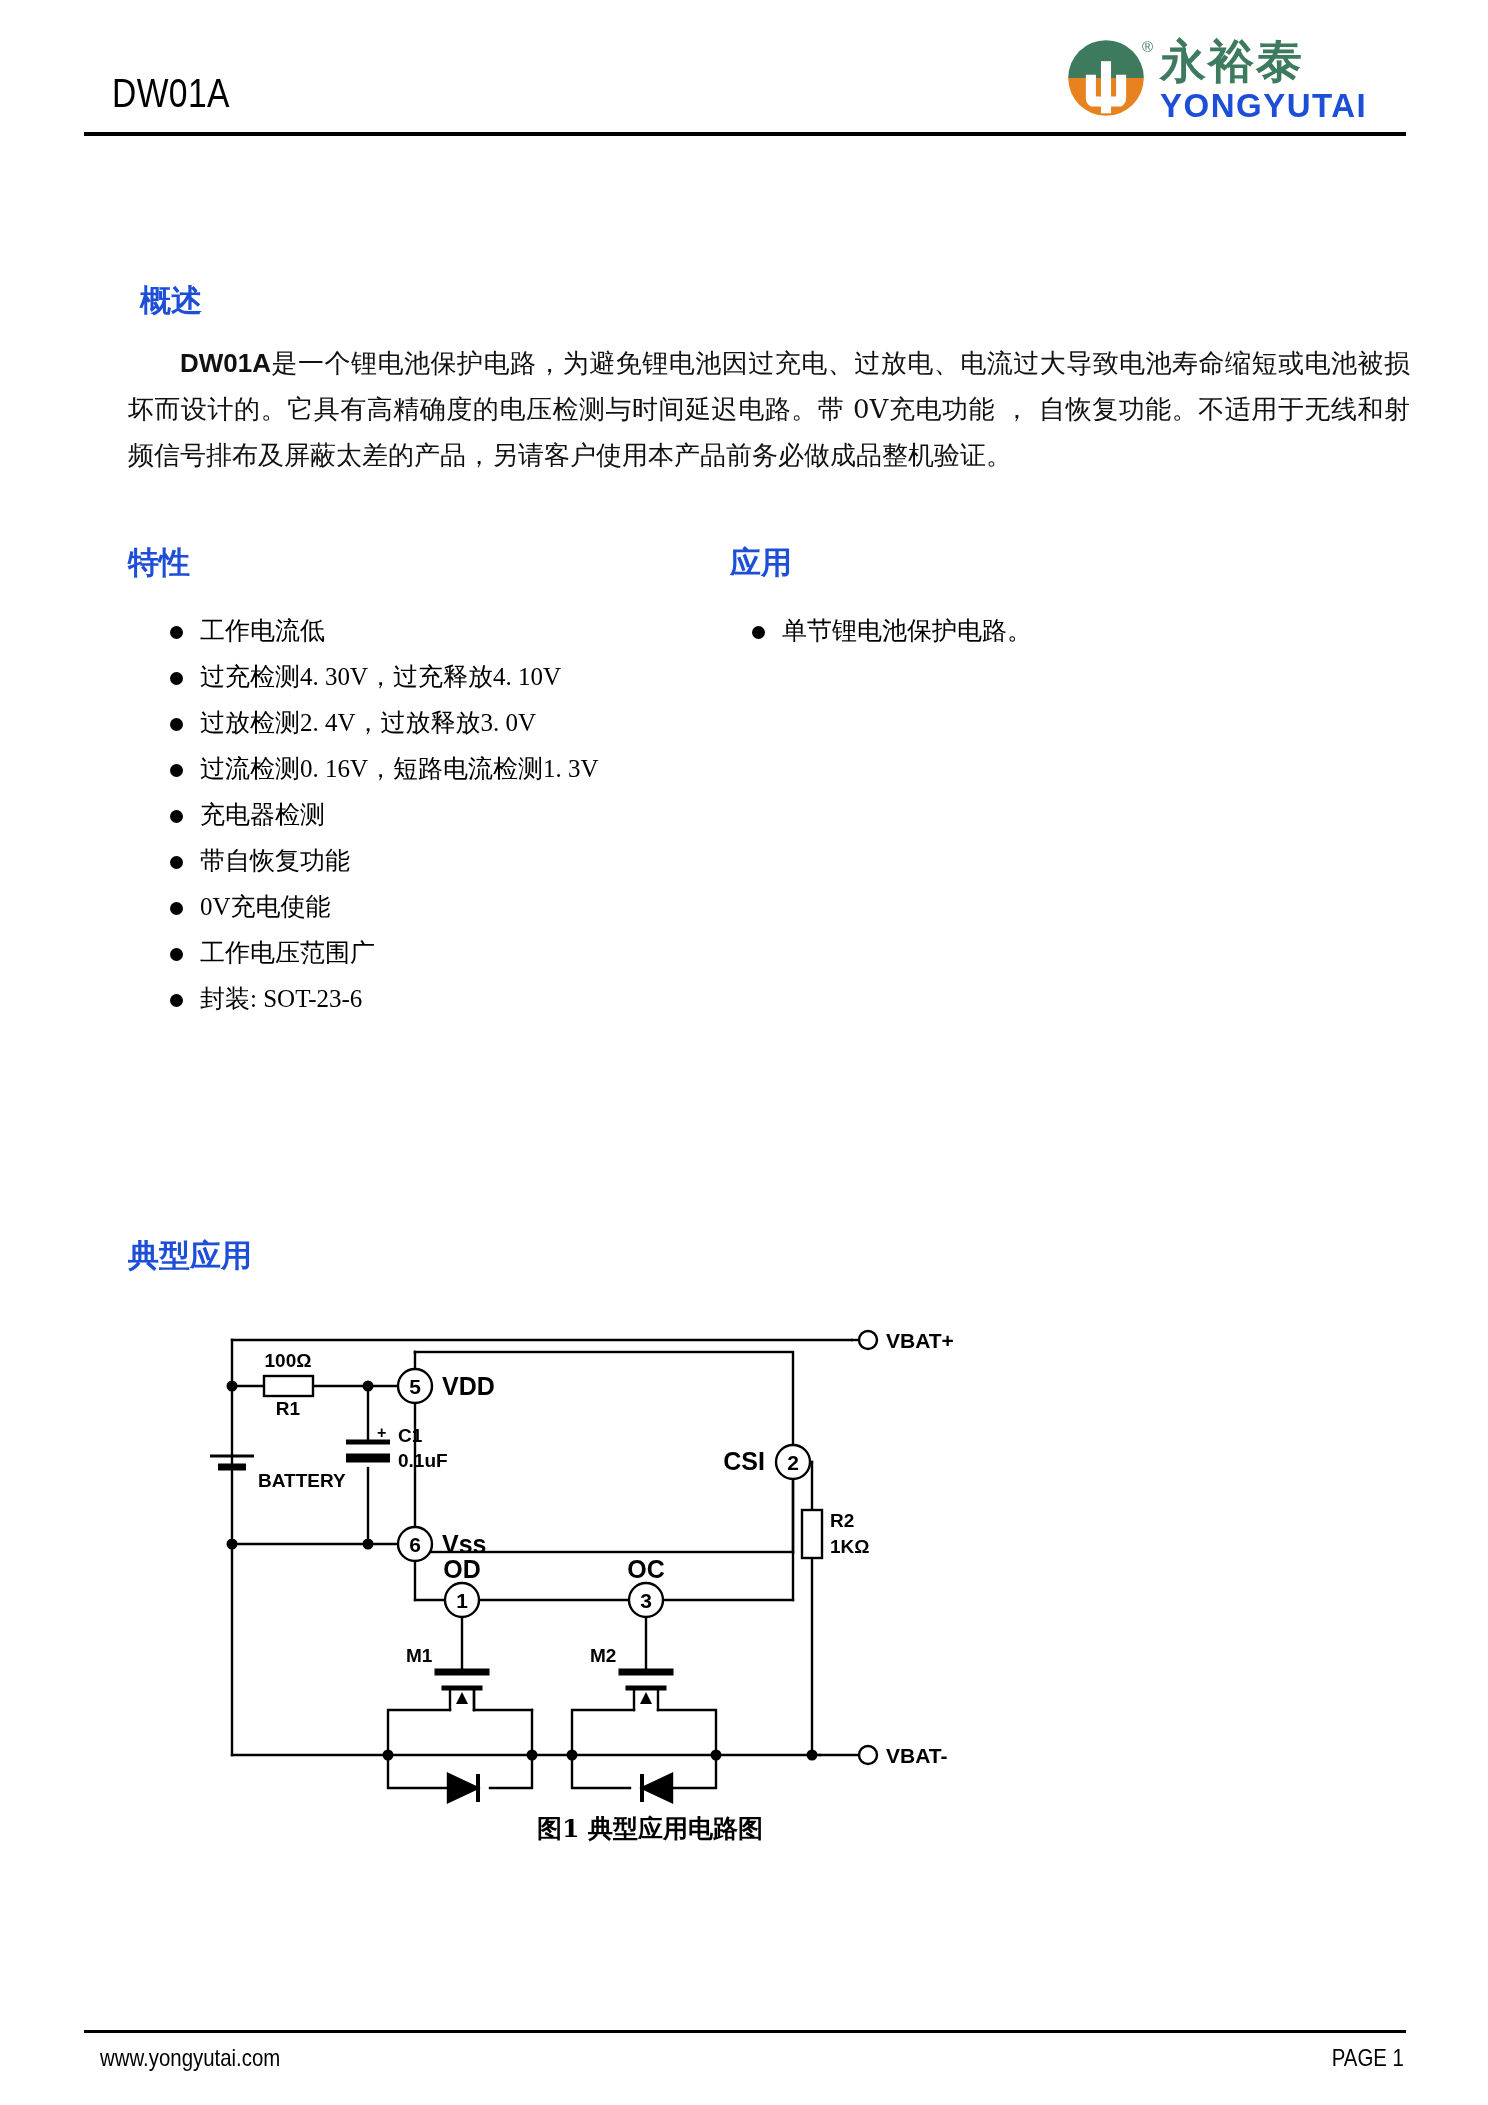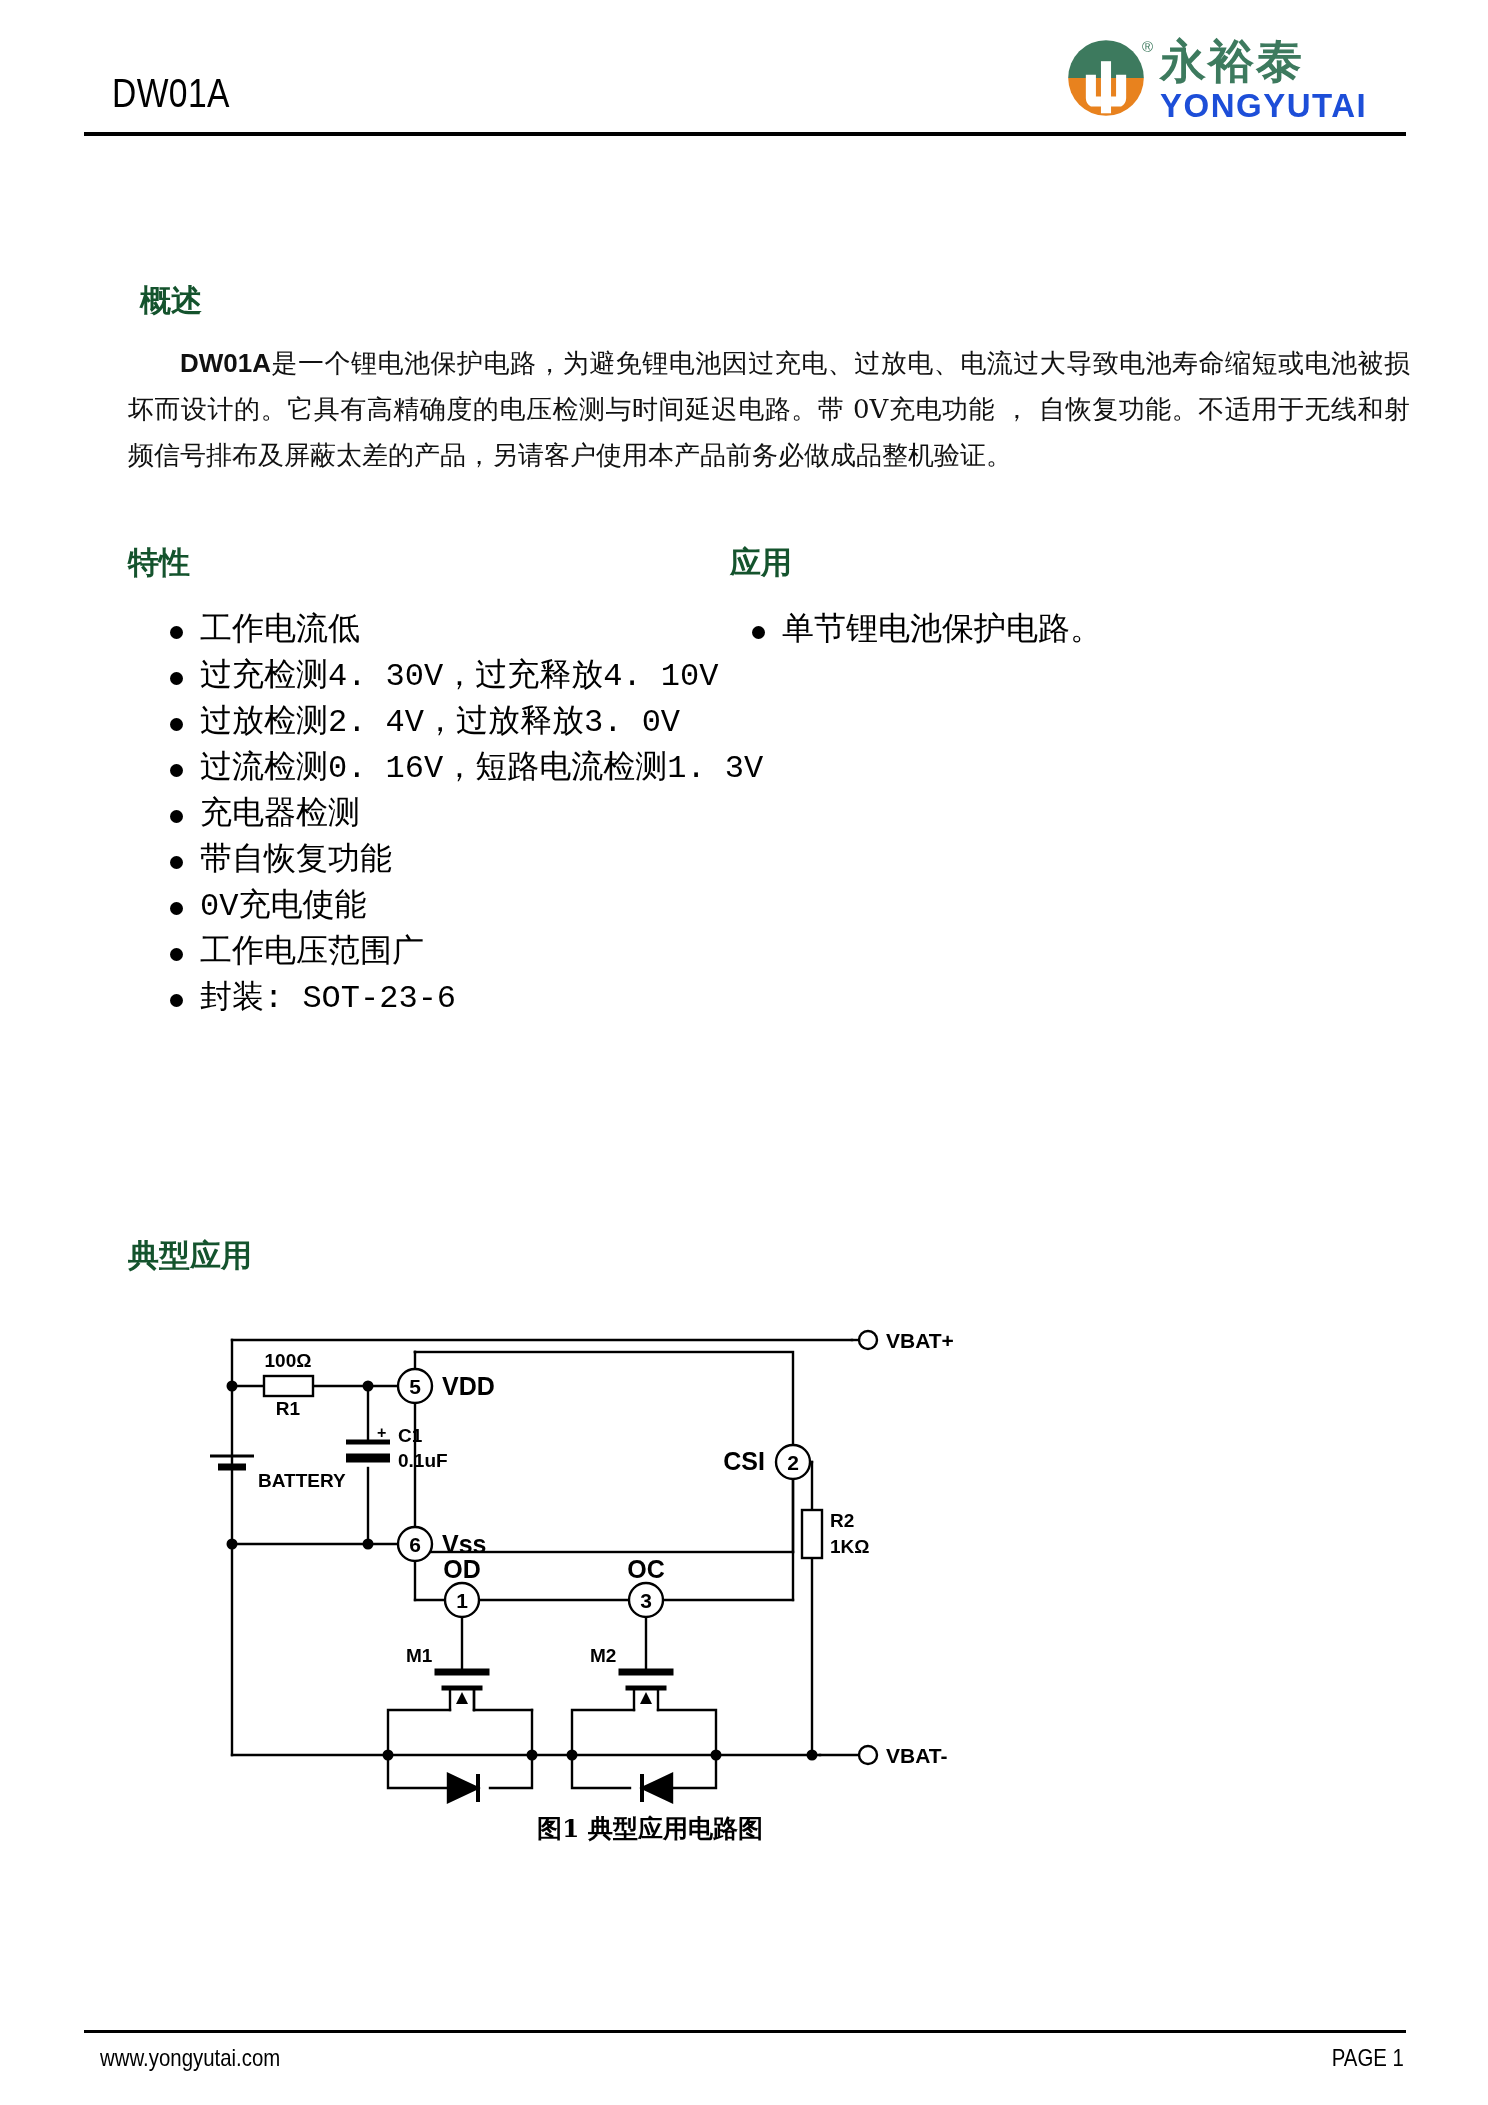--- a/index.html
+++ b/index.html
@@ -92,21 +92,21 @@
     top: 8px;
     font-size: 15px;
     color: #3d7a5e;
   }
 
   
   .sec-heading {
     position: absolute;
     font-size: 31px;
     font-weight: bold;
-    color: #14532d;
+    color: #1d4ed8;
     white-space: nowrap;
     font-family: "DejaVu Serif", "Liberation Serif", serif;
   }
   .overview-heading { left: 140px; top: 280px; }
   .features-heading { left: 128px; top: 542px; font-family: "Liberation Sans","DejaVu Sans",sans-serif;}
   .apps-heading     { left: 730px; top: 542px; font-family: "Liberation Sans","DejaVu Sans",sans-serif;}
   .typ-heading      { left: 128px; top: 1235px; font-family: "Liberation Sans","DejaVu Sans",sans-serif;}
 
   .overview-body {
     position: absolute;
@@ -130,24 +130,24 @@
     position: absolute;
     margin: 0;
     padding: 0;
     list-style: none;
   }
   .features-list { left: 168px; top: 608px; width: 560px; }
   .apps-list     { left: 750px; top: 608px; width: 520px; }
   .bullet-list li {
     position: relative;
     padding-left: 32px;
-    font-size: 32px;
+    font-size: 25px;
     line-height: 46px;
     margin-bottom: 0px;
-    font-family: Liberation Mono, monospace;
+    font-family: Liberation Serif, serif;
     white-space: nowrap;
     color: #000;
   }
   .features-list li { margin-bottom: 0px; height: 46px; }
   .bullet-list li::before {
     content: "";
     position: absolute;
     left: 2px;
     top: 18px;
     width: 13px;

